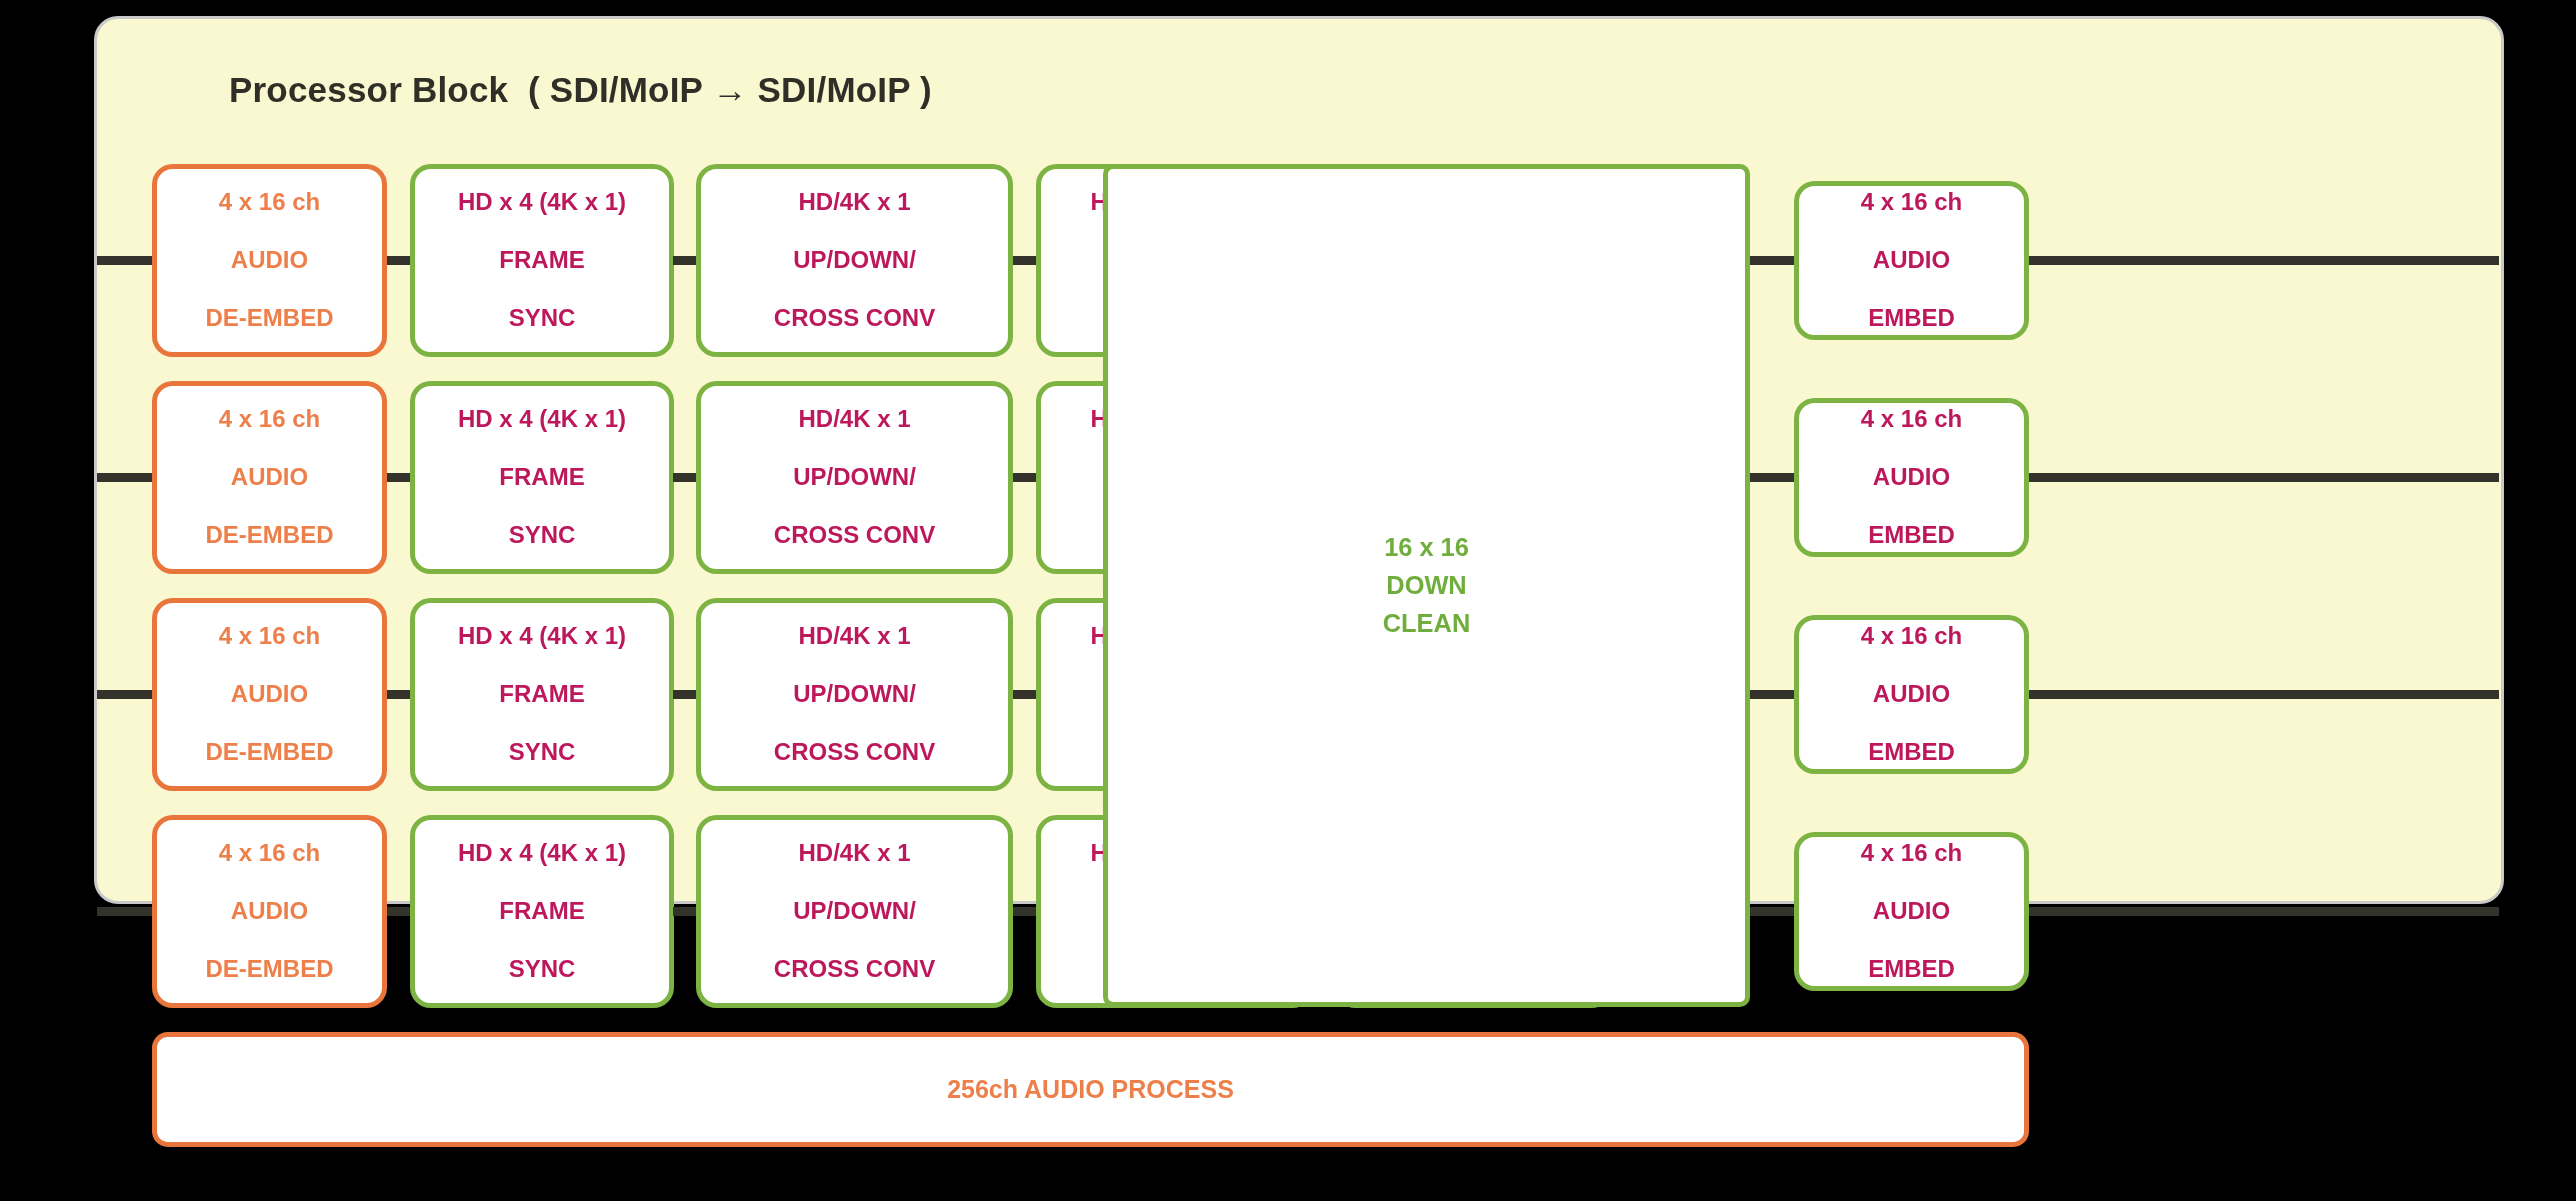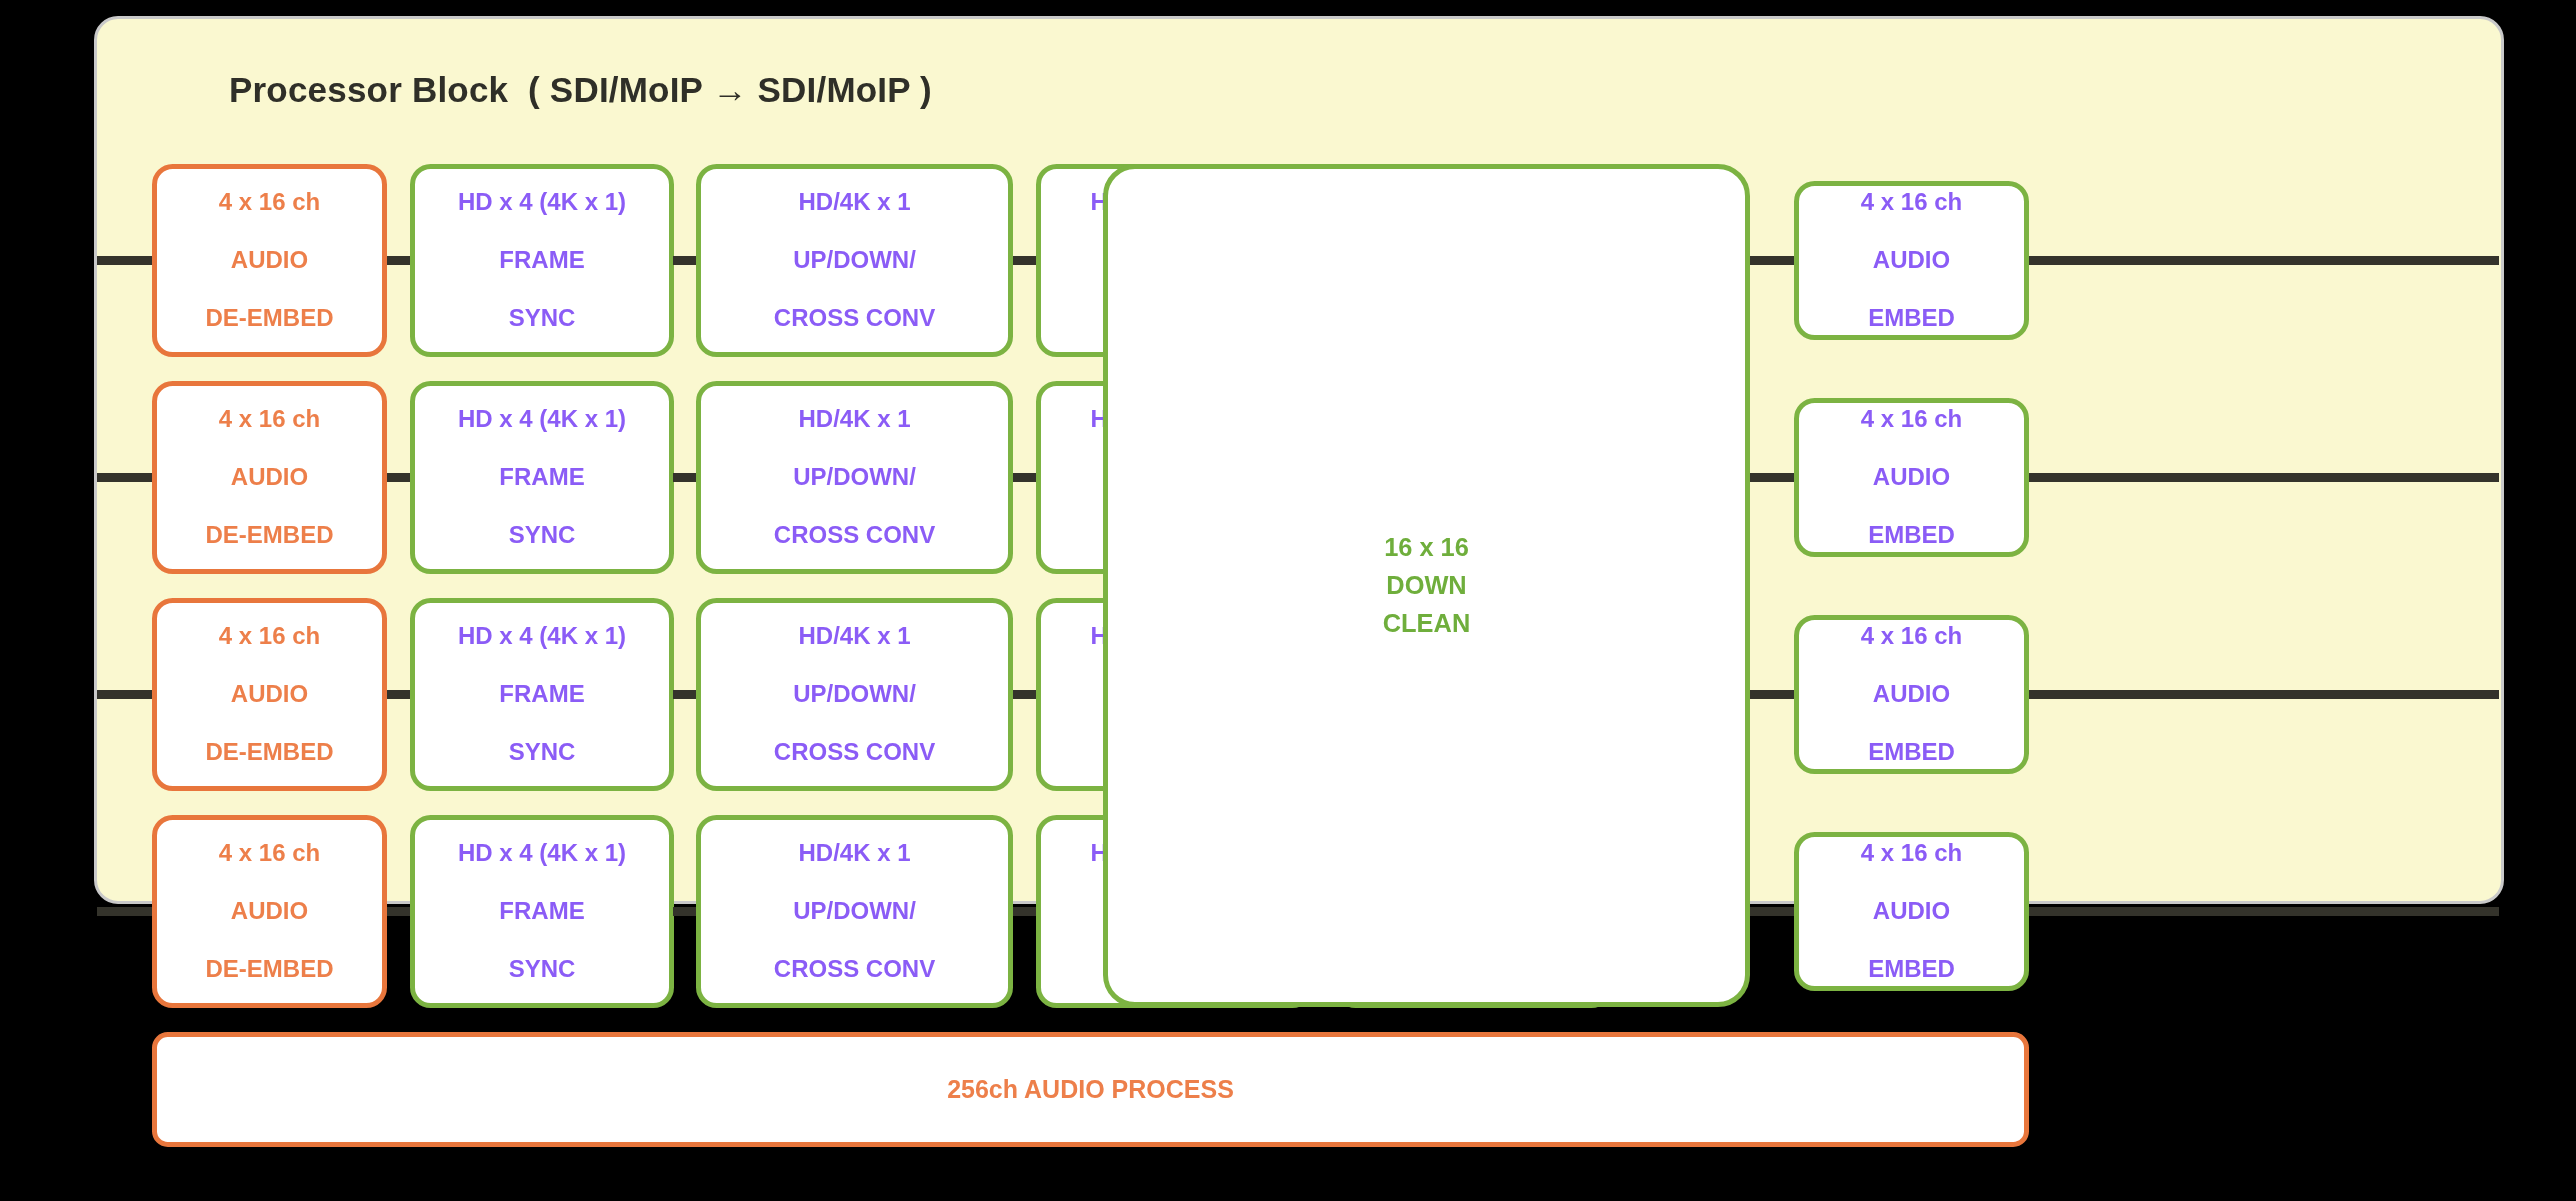--- a/index.html
+++ b/index.html
@@ -35,28 +35,28 @@
     display:flex;flex-direction:column;
     align-items:center;justify-content:center;
     text-align:center;
     gap:24px;
   }
   .pbox.green{border-color:#7CB342;}
   .pbox .ln{
     font-size:24px;font-weight:bold;color:#ED7F4A;
     line-height:1.42;white-space:nowrap;
   }
-  .pbox.green .ln{color:#8b5cf6;}
+  .pbox.green .ln{color:#be185d;}
 
   
   #switchbox{
     position:absolute;
     background:#FFFFFF;
     border:5.5px solid #7CB342;
-    border-radius:32px;
+    border-radius:10px;
     box-sizing:border-box;
     display:flex;flex-direction:column;
     align-items:center;justify-content:center;
     text-align:center;
   }
   #switchbox .ln{
     font-size:25.4px;font-weight:bold;color:#6FAE3C;
     line-height:1.5;white-space:nowrap;
   }
 

